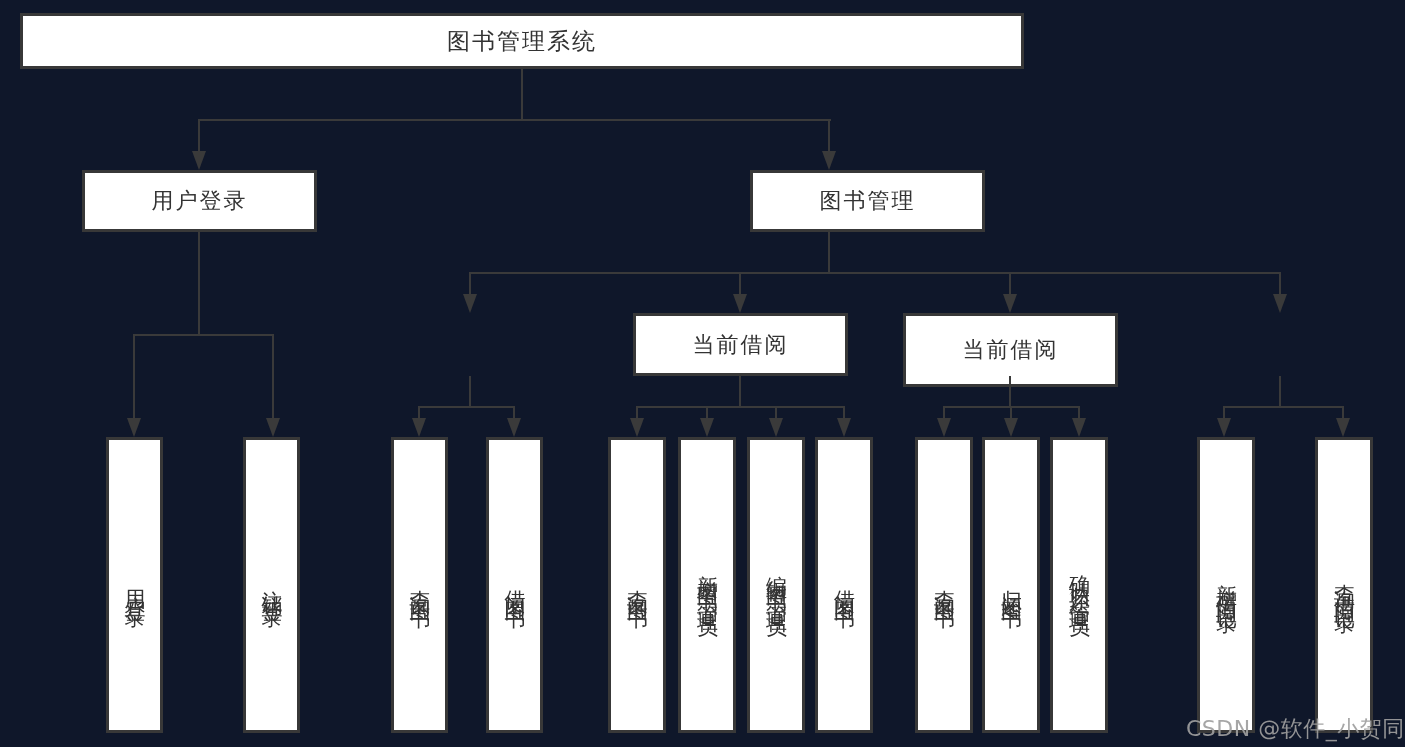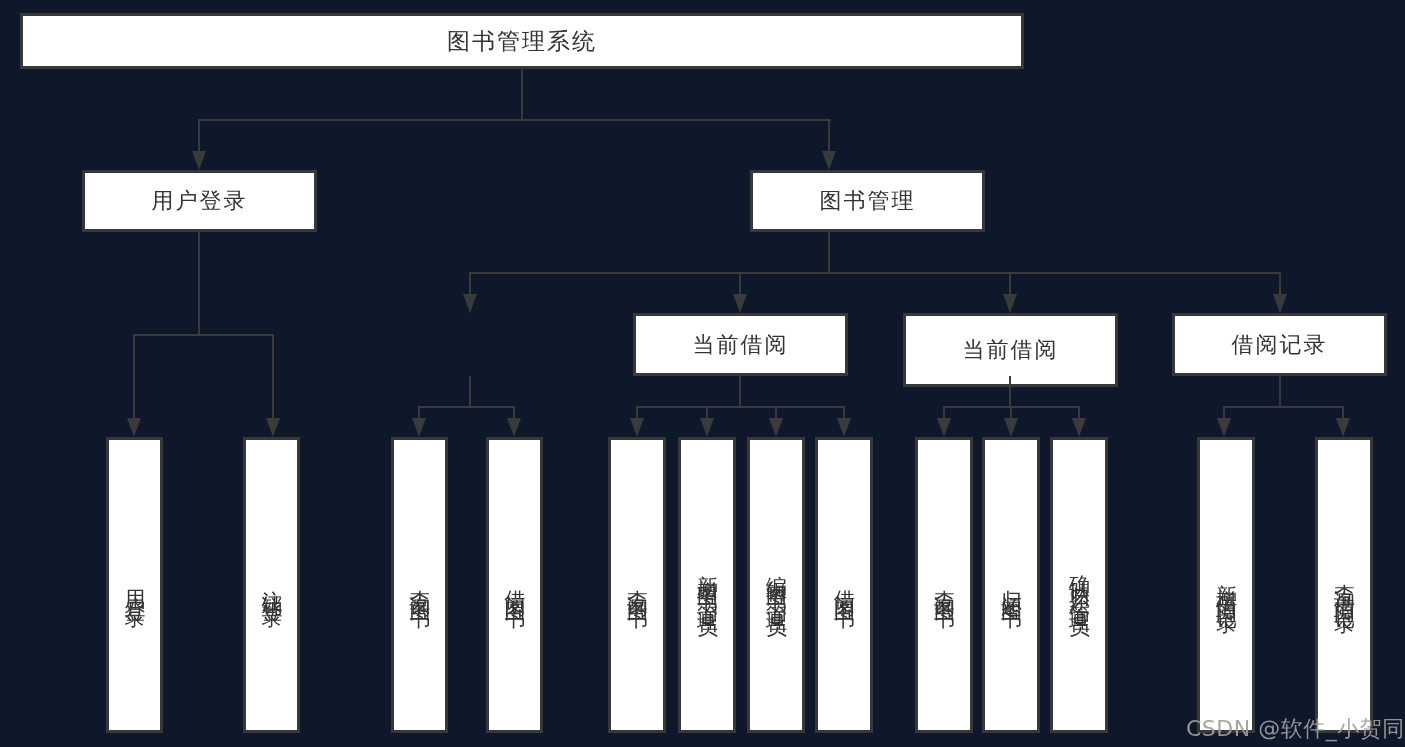--- a/index.html
+++ b/index.html
@@ -94,23 +94,20 @@
   <div class="arrowhead" style="left:1003px; top:294px;"></div>
   <div class="vline" style="left:1279px; top:272px; height:24px;"></div>
   <div class="arrowhead" style="left:1273px; top:294px;"></div>
 
   <div class="node hnode" style="left:633px; top:313px; width:215px; height:63px;">
     <span>当前借阅</span>
   </div>
   <div class="node hnode" style="left:903px; top:313px; width:215px; height:74px;">
     <span>当前借阅</span>
   </div>
-  <div class="node hnode" style="left:1172px; top:313px; width:215px; height:63px;">
-    <span>借阅记录</span>
-  </div>
 
   <div class="vline" style="left:469px; top:376px; height:32px;"></div>
   <div class="hline" style="left:418px; top:406px; width:97px;"></div>
   <div class="vline" style="left:418px; top:406px; height:14px;"></div>
   <div class="arrowhead" style="left:412px; top:418px;"></div>
   <div class="vline" style="left:513px; top:406px; height:14px;"></div>
   <div class="arrowhead" style="left:507px; top:418px;"></div>
 
   <div class="vline" style="left:739px; top:376px; height:32px;"></div>
   <div class="hline" style="left:636px; top:406px; width:208px;"></div>

